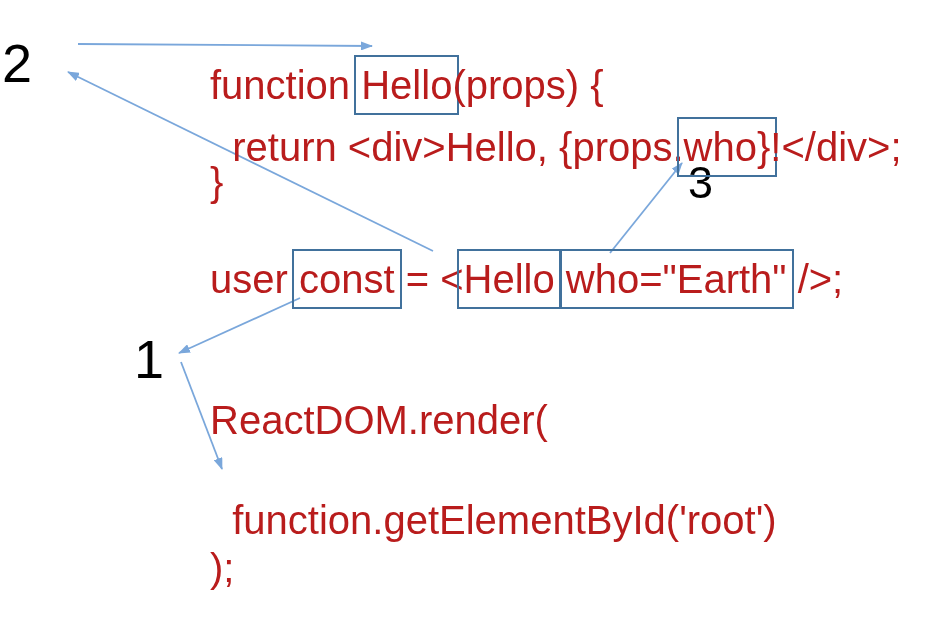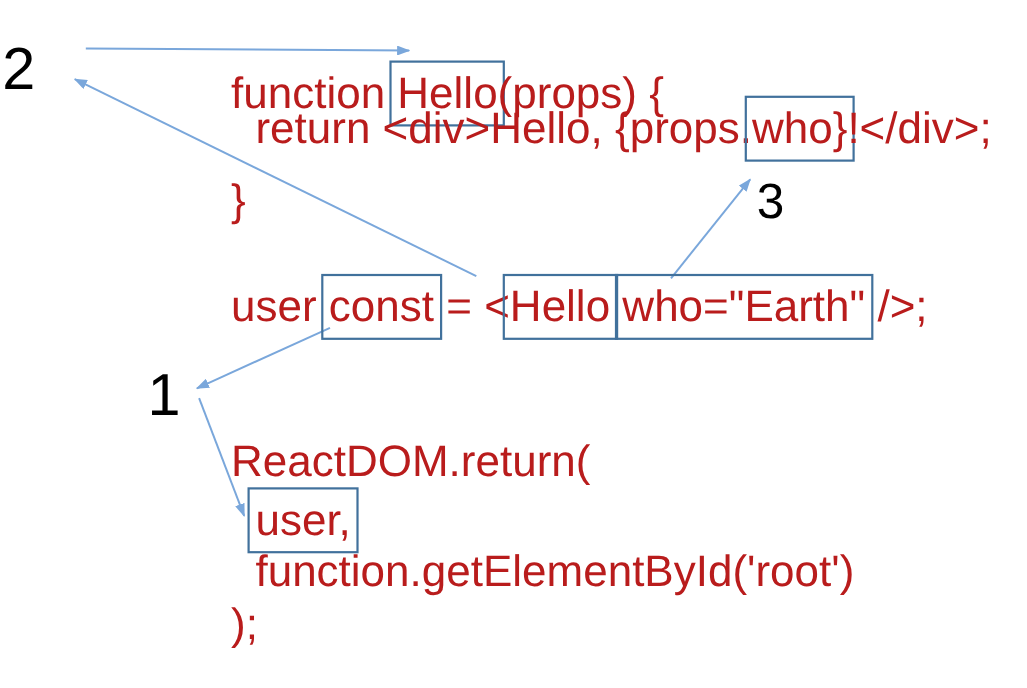--- a/index.html
+++ b/index.html
@@ -55,27 +55,26 @@
     <line x1="181" y1="362" x2="222" y2="469" stroke="#7AA7DB" stroke-width="1.8" marker-end="url(#arrowhead)"></line>
     <line x1="610" y1="253" x2="682" y2="163" stroke="#7AA7DB" stroke-width="1.8" marker-end="url(#arrowhead)"></line>
   </svg>
 
   <div class="num num-large" style="left:2px;  top:36px;">2</div>
   <div class="num num-large" style="left:134px;top:332px;">1</div>
   <div class="num num-mid" style="left:688px;top:160px;">3</div>
 
   <div class="code" style="left:210px;top:67px;"><span>function </span><span class="boxed">Hello</span><span>(props) {</span></div>
 
-  <div class="code" style="left:210px;top:99px;"><span>  return &lt;div&gt;Hello, {props.</span><span class="boxed">who}</span><span>!&lt;/div&gt;;</span></div>
+  <div class="code" style="left:210px;top:129px;"><span>  return &lt;div&gt;Hello, {props.</span><span class="boxed">who}</span><span>!&lt;/div&gt;;</span></div>
 
   <div class="code" style="left:210px;top:164px;"><span>}</span></div>
 
   <div class="code" style="left:210px;top:261px;"><span>user </span><span class="boxed">const</span><span> = &lt;</span><span class="boxed">Hello</span><span> </span><span class="boxed">who="Earth"</span><span> /&gt;;</span></div>
 
-  <div class="code" style="left:210px;top:402px;"><span>ReactDOM.return(</span></div>
+  <div class="code" style="left:210px;top:402px;"><span>ReactDOM.render(</span></div>
 
-  <div class="code" style="left:210px;top:455px;"><span>  </span><span class="boxed">user,</span></div>
 
   <div class="code" style="left:210px;top:502px;"><span>  function.getElementById('root')</span></div>
 
   <div class="code" style="left:210px;top:550px;"><span>);</span></div>
 
 </div>
 
 </body></html>

